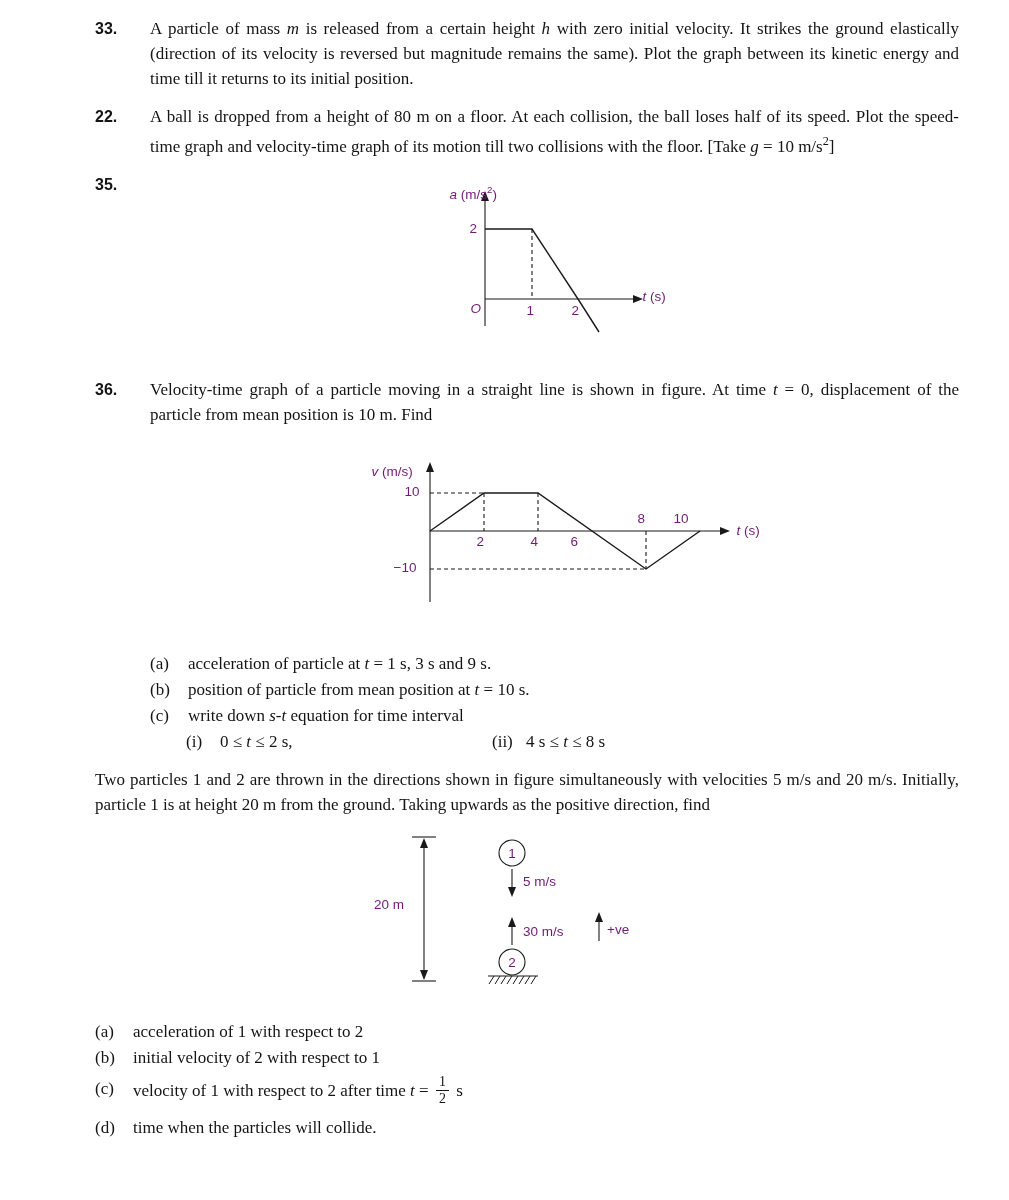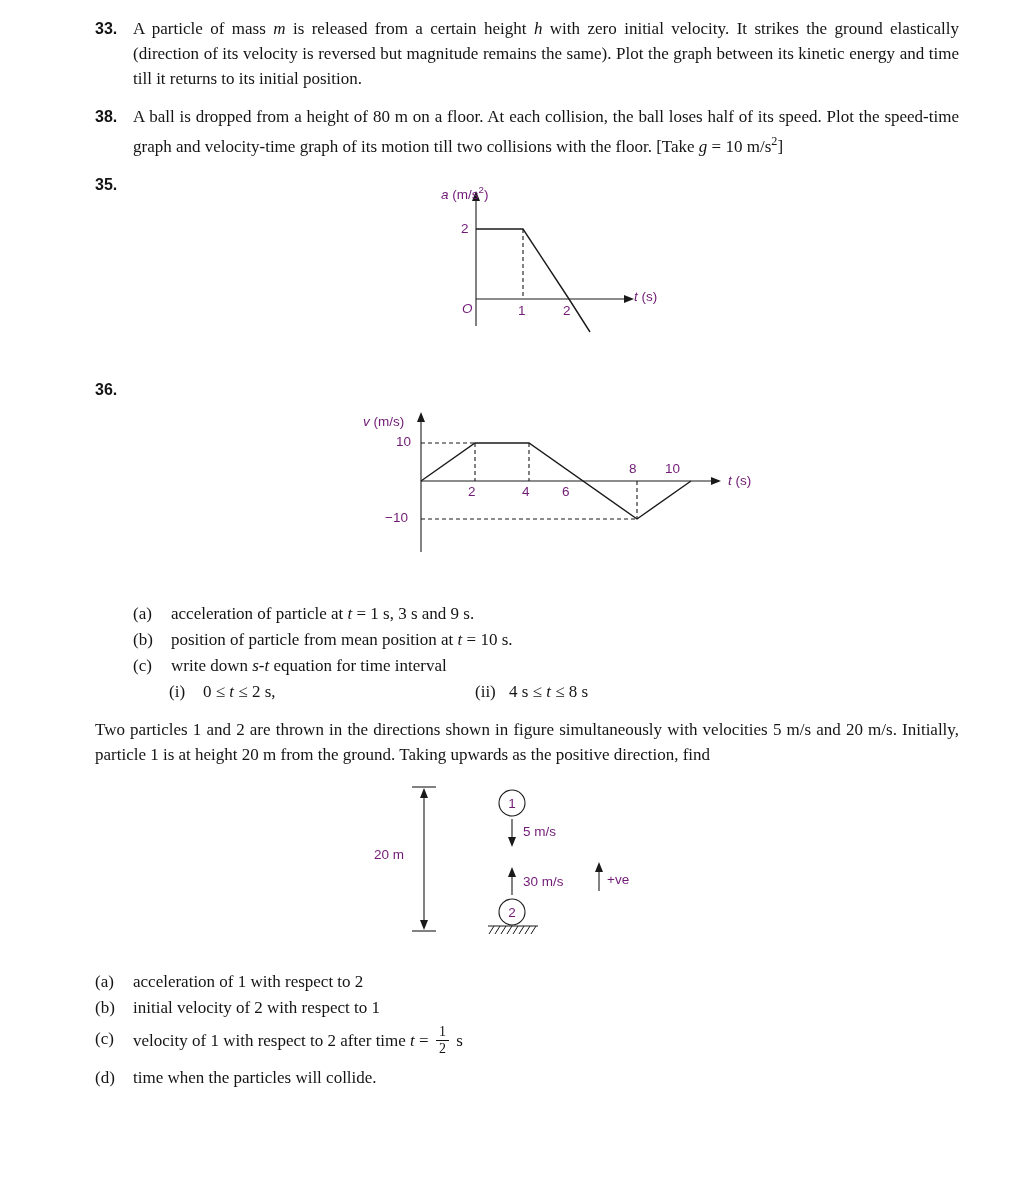--- a/index.html
+++ b/index.html
@@ -2,21 +2,21 @@
 <html><head>
 <meta charset="utf-8">
 <style>
   html,body { margin:0; padding:0; background:#ffffff; color:#141414; }
   .page {
     width:1009px; min-height:1200px; box-sizing:border-box;
     padding:16px 50px 40px 95px;
     font-family:"Liberation Serif","DejaVu Serif",serif;
     font-size:17px; line-height:25px;
   }
-  .problem { display:flex; margin-bottom:13px; }
+  .problem { display:flex; margin-bottom:13px;gap:17px; }
   .pnum {
     flex:none; width:38px; font-weight:bold;
     font-family:"Liberation Sans","DejaVu Sans",sans-serif;
     font-size:16px;
   }
   .pbody { flex:1; min-width:0; }
   .ptext { text-align:justify; }
   sup { font-size:0.72em; }
 
   
@@ -62,21 +62,21 @@
 <div class="page">
 
   <div class="problem">
     <span class="pnum">33.</span>
     <div class="pbody">
       <div class="ptext">A particle of mass <i>m</i> is released from a certain height <i>h</i> with zero initial velocity. It strikes the ground elastically (direction of its velocity is reversed but magnitude remains the same). Plot the graph between its kinetic energy and time till it returns to its initial position.</div>
     </div>
   </div>
 
   <div class="problem">
-    <span class="pnum">38.</span>
+    <span class="pnum">22.</span>
     <div class="pbody">
       <div class="ptext">A ball is dropped from a height of 80 m on a floor. At each collision, the ball loses half of its speed. Plot the speed-time graph and velocity-time graph of its motion till two collisions with the floor. [Take <i>g</i> = 10 m/s<sup>2</sup>]</div>
     </div>
   </div>
 
   <div class="problem">
     <span class="pnum">35.</span>
     <div class="pbody">
 
       <div class="figure fig35">
@@ -94,20 +94,21 @@
         <span class="flabel" style="left:87px; top:120px;">1</span>
         <span class="flabel" style="left:132px; top:120px;">2</span>
         <span class="flabel" style="left:203px; top:106px;"><i>t</i> (s)</span>
       </div>
     </div>
   </div>
 
   <div class="problem">
     <span class="pnum">36.</span>
     <div class="pbody">
+      <div class="ptext">Velocity-time graph of a particle moving in a straight line is shown in figure. At time <i>t</i> = 0, displacement of the particle from mean position is 10 m. Find</div>
 
       <div class="figure fig36">
         <svg width="460" height="200" viewBox="0 0 460 200">
           <line x1="105" y1="163" x2="105" y2="30" class="stroke-thin"></line>
           <polygon points="105,23 101,33 109,33" class="fillk"></polygon>
           <line x1="105" y1="92" x2="399" y2="92" class="stroke-thin"></line>
           <polygon points="405,92 395,88 395,96" class="fillk"></polygon>
           <path d="M105,92 L159,54 L213,54 L321,130 L375,92" class="stroke"></path>
           <line x1="105" y1="54" x2="159" y2="54" class="dash"></line>
           <line x1="159" y1="54" x2="159" y2="92" class="dash"></line>

